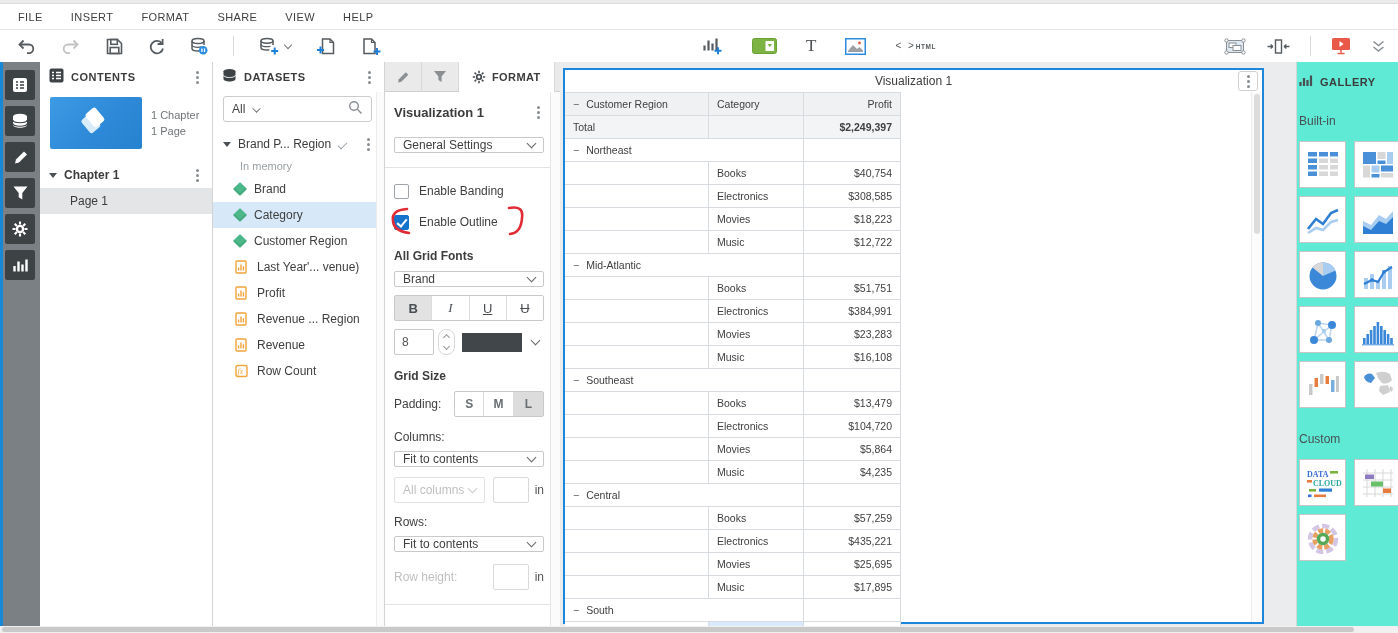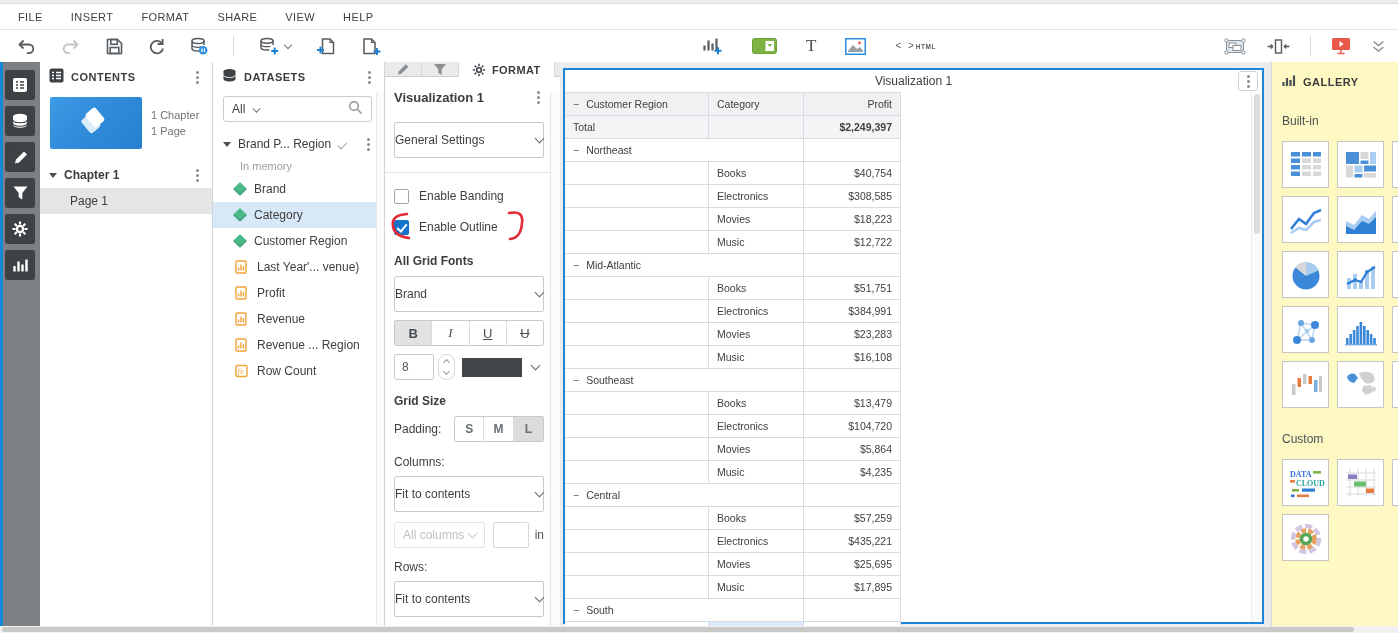--- a/index.html
+++ b/index.html
@@ -81,22 +81,22 @@
 .fmt-tab { width:37px; display:flex; align-items:center; justify-content:center;
   border-right:1px solid #d8d8d8; border-bottom:1px solid #d0d0d0; cursor:pointer; }
 .fmt-tab.active { width:auto; padding:0 13px; gap:6px; background:#fff; border-bottom:none;
   font-size:11px; font-weight:bold; color:#3c3c3c; letter-spacing:.4px; }
 .fmt-tab-fill { flex:1; border-bottom:1px solid #d0d0d0; }
 .fmt-scroll { position:absolute; right:0; top:30px; bottom:0; width:10px; background:#fbfbfb;
   border-left:1px solid #e6e6e6; }
 .fmt-body { flex:1; padding:8px 16px 8px 9px; font-size:12px; color:#3f3f3f; position:relative; }
 .fmt-vizname { display:flex; align-items:center; margin-top:2px; }
 .fmt-vizname .nm { font-size:13px; font-weight:bold; color:#3c3c3c; }
-.select { height:36px; border:1px solid #c9c9c9; border-radius:2px; display:flex; align-items:center;
-  padding:0 0; background:#fff; cursor:pointer; }
+.select { height:16px; border:1px solid #c9c9c9; border-radius:2px; display:flex; align-items:center;
+  padding:0 8px; background:#fff; cursor:pointer; }
 .select .chev { margin-left:auto; }
 .divider { border:none; border-top:1px solid #e3e3e3; margin:14px -16px 0 -9px; }
 .checkrow { display:flex; align-items:center; gap:10px; height:18px; position:relative; }
 .cb { width:15px; height:15px; border:1px solid #9fa4a8; border-radius:2px; background:#fff;
   flex:none; cursor:pointer; position:relative; }
 .cb.checked { background:#1673cc; border-color:#1673cc; }
 .cb.checked::after { content:''; position:absolute; left:4px; top:1px; width:4px; height:8px;
   border-right:2px solid #fff; border-bottom:2px solid #fff; transform:rotate(40deg); }
 .bold-lbl { font-weight:bold; color:#3c3c3c; }
 .style-group { display:flex; border:1px solid #c9c9c9; border-radius:2px; height:26px; margin-top:8px; }
@@ -150,22 +150,22 @@
 .c3 { width:98px; border-left:1px solid #d8dce1; border-right:1px solid #d8dce1; justify-content:flex-end; }
 .c12 { width:238px; }
 .tr.head { background:#eff1f3; }
 .tr.total { background:#f3f4f6; }
 .tr.total .c3 { font-weight:bold; }
 .dash { margin-right:7px; color:#555; }
 .tr.partial { height:4px; border-bottom:none; }
 .tr.partial .c2 { background:#d8eafc; }
 
 
-.gallery { width:127px; flex:none; background:#fef9c3; border-left:1px solid #d6d6d6;
-  padding-left:10px; overflow:hidden; position:relative; }
+.gallery { width:102px; flex:none; background:#5eead4; border-left:1px solid #d6d6d6;
+  padding-left:2px; overflow:hidden; position:relative; }
 .gal-header { display:flex; align-items:center; gap:7px; height:24px; margin-top:8px; }
 .gal-sub { font-size:12px; color:#4a4f54; margin-top:20px; }
 .gal-grid { display:grid; grid-template-columns:repeat(3,47px); gap:8px; margin-top:13px; width:165px; }
 .tile { width:47px; height:47px; background:#fff; border:1px solid #c6c6c6; display:flex;
   align-items:center; justify-content:center; cursor:pointer; }
 
 
 .hscroll { height:7px; background:#f0f0f0; position:relative; }
 .hthumb { position:absolute; left:2px; top:1px; height:5px; width:1352px; background:#c9c9c9; border-radius:3px; }
 </style>
@@ -445,28 +445,28 @@
               <rect x="1" y="1" width="10" height="12" rx="1" fill="#fff" stroke="#f2a33a" stroke-width="1.4"></rect>
               <path d="M3.6 10.5 V7.5 M6 10.5 V4.5 M8.4 10.5 V6.2" stroke="#f2a33a" stroke-width="1.4"></path>
             </svg>
             <span class="flabel">Profit</span>
           </div>
           <div class="field">
             <svg width="13" height="14" viewBox="0 0 13 14">
               <rect x="1" y="1" width="10" height="12" rx="1" fill="#fff" stroke="#f2a33a" stroke-width="1.4"></rect>
               <path d="M3.6 10.5 V7.5 M6 10.5 V4.5 M8.4 10.5 V6.2" stroke="#f2a33a" stroke-width="1.4"></path>
             </svg>
-            <span class="flabel">Revenue</span>
+            <span class="flabel">Revenue ... Region</span>
           </div>
           <div class="field">
             <svg width="13" height="14" viewBox="0 0 13 14">
               <rect x="1" y="1" width="10" height="12" rx="1" fill="#fff" stroke="#f2a33a" stroke-width="1.4"></rect>
               <path d="M3.6 10.5 V7.5 M6 10.5 V4.5 M8.4 10.5 V6.2" stroke="#f2a33a" stroke-width="1.4"></path>
             </svg>
-            <span class="flabel">Revenue ... Region</span>
+            <span class="flabel">Revenue</span>
           </div>
           <div class="field">
             <svg width="13" height="14" viewBox="0 0 13 14">
               <rect x="1" y="1.5" width="11" height="11" rx="1.5" fill="#fff" stroke="#f2a33a" stroke-width="1.4"></rect>
               <text x="2.6" y="10" font-size="8" font-style="italic" fill="#f2a33a" font-family="Liberation Serif, serif">fx</text>
             </svg>
             <span class="flabel">Row Count</span>
           </div>
         </div>
       <div class="ds-scroll"></div>

